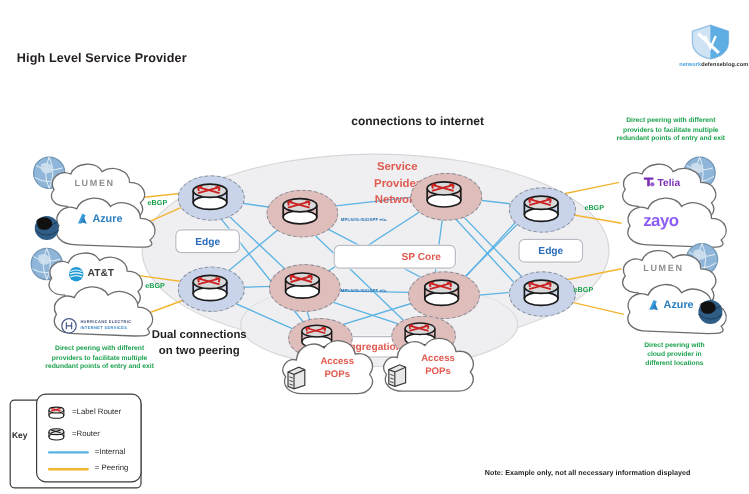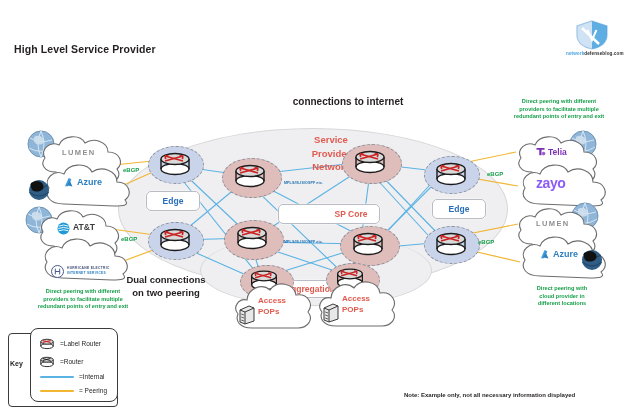--- a/index.html
+++ b/index.html
@@ -85,21 +85,21 @@
   }
   .ebgp{color:#169f4a;font-size:6px;font-weight:bold;}
   .blacknote{
     color:#231f20;font-size:9.5px;font-weight:bold;line-height:13px;
     text-align:center;
   }
 
   
   .poplabel{
     color:#e05a4f;font-size:8px;font-weight:bold;line-height:10.5px;
-    text-align:left;
+    text-align:center;
   }
 
   
   #key-wrap{left:8px;top:333px;width:108px;height:72px;}
   #key-outer{
     left:0;top:0;width:108px;height:72px;
     border:1px solid #3b3b3b;border-radius:4px;background:#ffffff;
   }
   #key-inner{
     left:22px;top:-5px;width:86px;height:72px;

